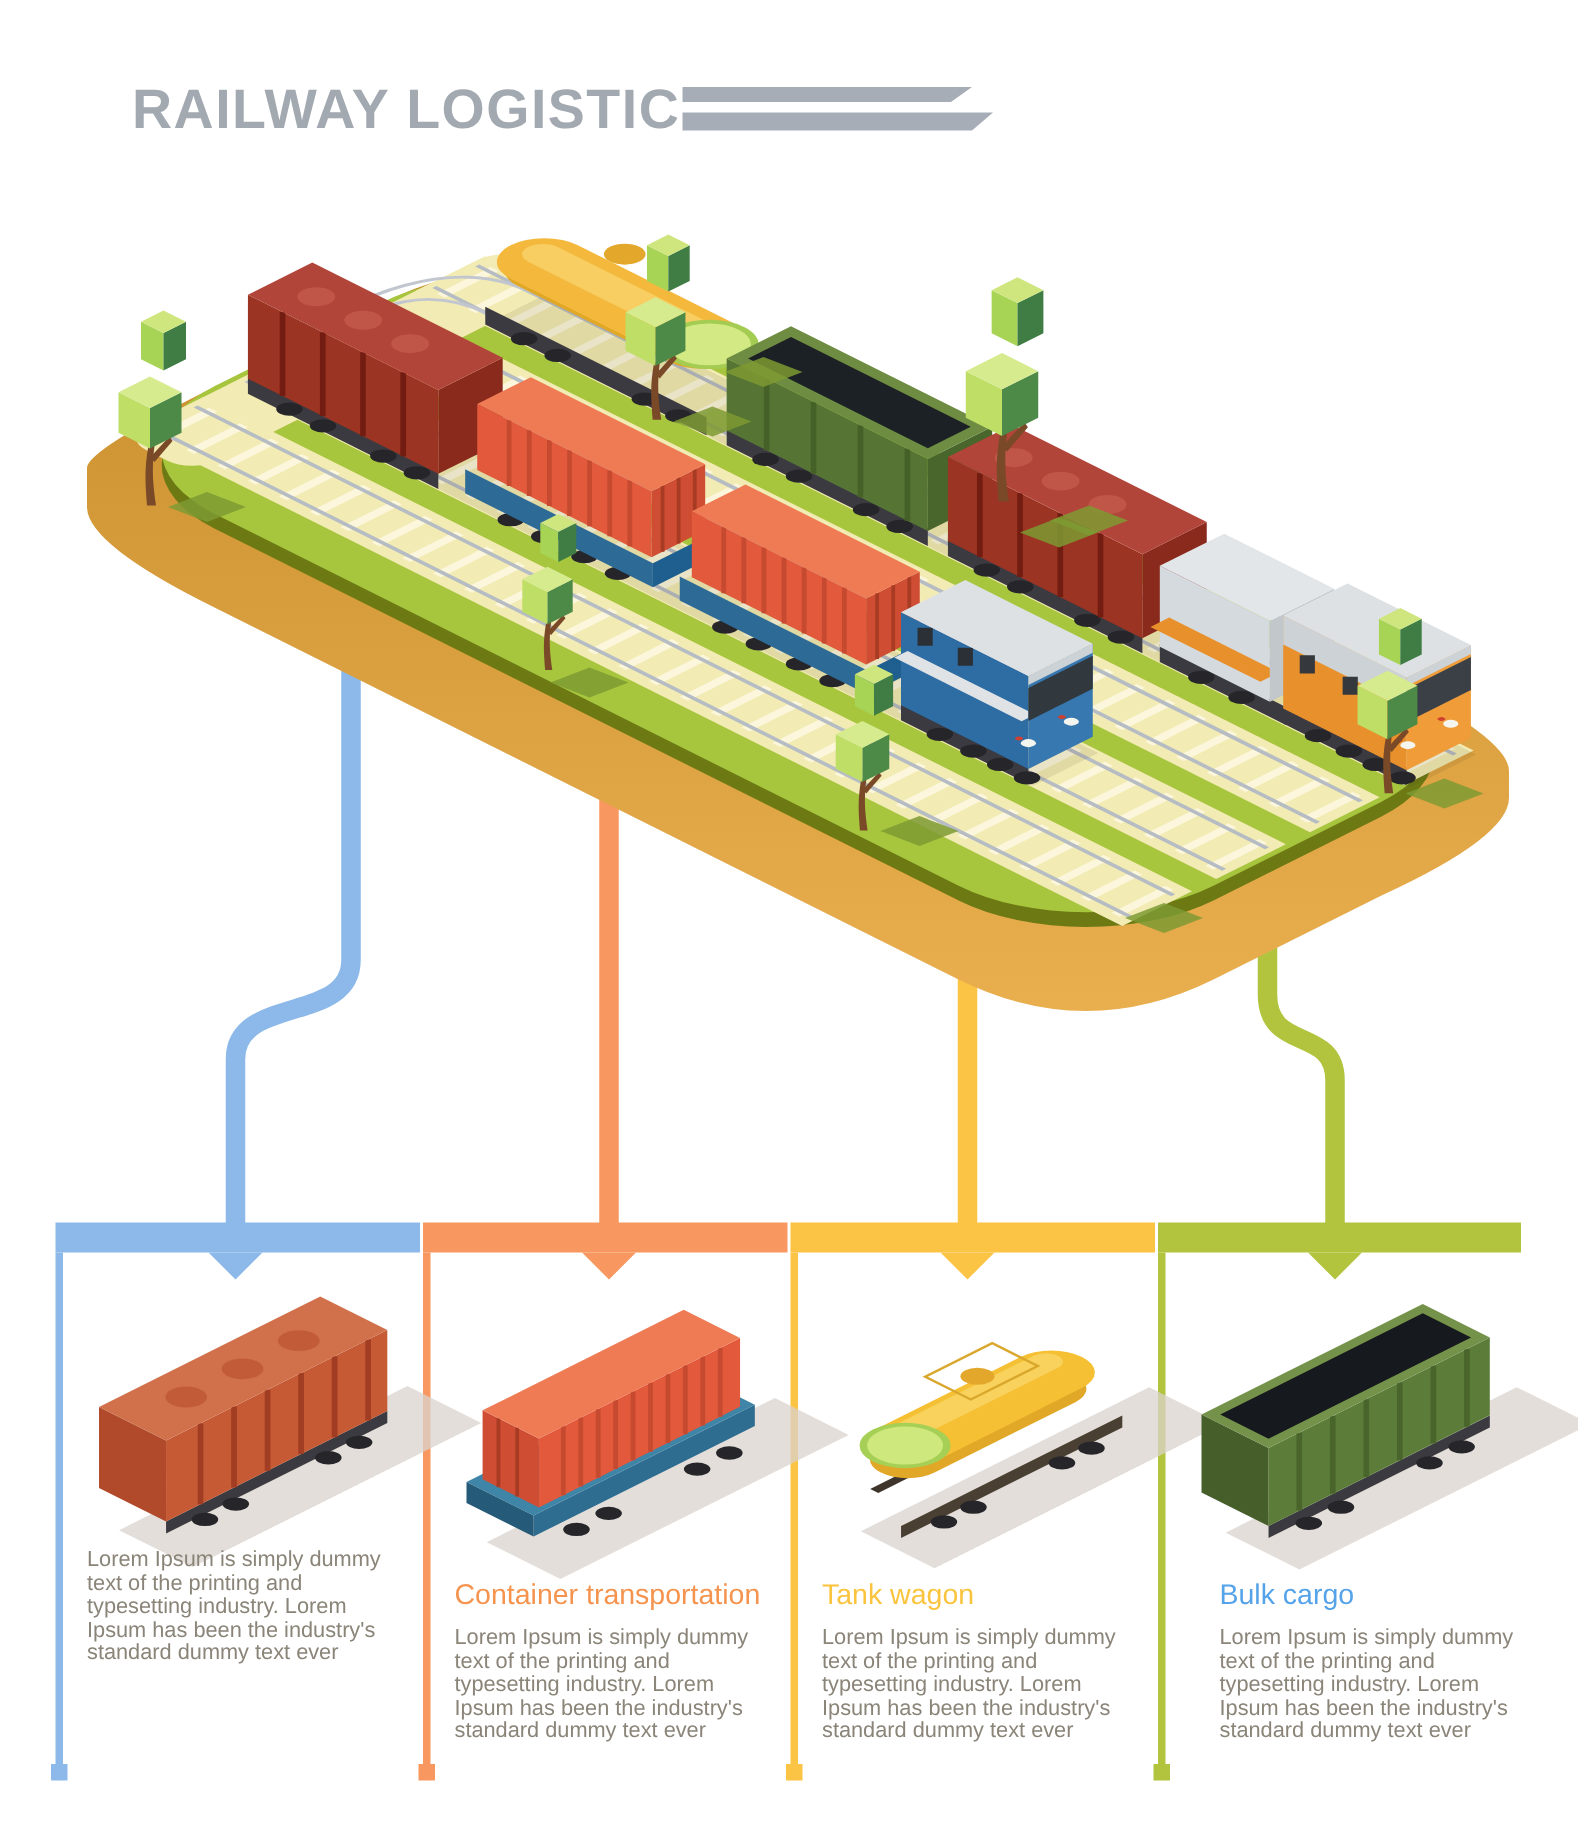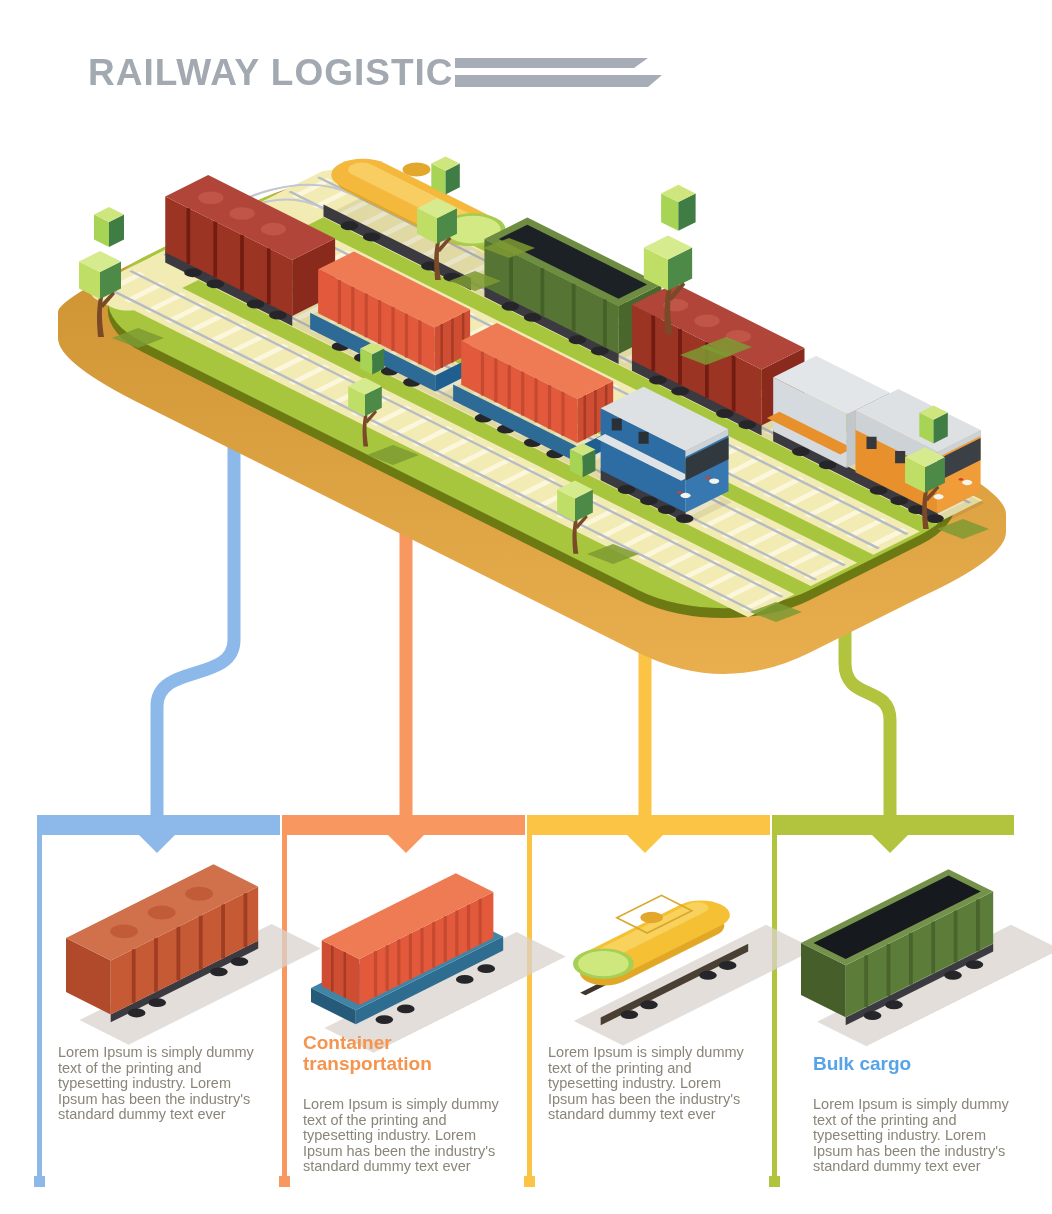--- a/index.html
+++ b/index.html
@@ -3,22 +3,22 @@
 <meta charset="utf-8">
 <style>
   html,body{margin:0;padding:0;background:#ffffff;}
   .stage{position:relative;width:1052px;height:1214px;background:#fff;overflow:hidden;
          font-family:"Liberation Sans",sans-serif;}
   .scene-svg{position:absolute;left:0;top:0;}
   .page-title{position:absolute;left:88px;top:52px;font-size:37px;font-weight:bold;
               letter-spacing:1px;color:#a2a9b0;white-space:nowrap;}
   .card{position:absolute;top:1022px;width:212px;}
   .card .head{height:52px;display:flex;align-items:flex-end;}
-  .card h3{margin:0;font-size:19px;line-height:21px;font-weight:bold;}
-  .card .body{margin-top:23px;width:207px;font-size:14.5px;line-height:15.5px;color:#8b8579;}
+  .card h3{margin:0;font-size:19px;line-height:21px;font-weight:normal;}
+  .card .body{margin-top:11px;width:207px;font-size:14.5px;line-height:15.5px;color:#8b8579;}
   .c-grain{color:#5d9fe3}.c-container{color:#f5944f}.c-tank{color:#fac43e}.c-bulk{color:#55a3e8}
   .col1{left:58px}.col2{left:303px}.col3{left:548px}.col4{left:813px}
 </style>
 </head>
 <body>
 
 <div class="stage">
 
   <svg class="scene-svg" width="1052" height="1214" viewBox="0 0 1052 1214">
     <defs>
@@ -404,20 +404,23 @@
   <div class="card col1">
     <div class="body">Lorem Ipsum is simply dummy text of the printing and typesetting industry. Lorem Ipsum has been the industry's standard dummy text ever</div>
   </div>
   <div class="card col2">
     <div class="head">
         <h3 class="c-container">Container transportation</h3>
       </div>
     <div class="body">Lorem Ipsum is simply dummy text of the printing and typesetting industry. Lorem Ipsum has been the industry's standard dummy text ever</div>
   </div>
   <div class="card col3">
+    <div class="head">
+        <h3 class="c-tank">Tank wagon</h3>
+      </div>
     <div class="body">Lorem Ipsum is simply dummy text of the printing and typesetting industry. Lorem Ipsum has been the industry's standard dummy text ever</div>
   </div>
   <div class="card col4">
     <div class="head">
         <h3 class="c-bulk">Bulk cargo</h3>
       </div>
     <div class="body">Lorem Ipsum is simply dummy text of the printing and typesetting industry. Lorem Ipsum has been the industry's standard dummy text ever</div>
   </div>
 
 </div>

